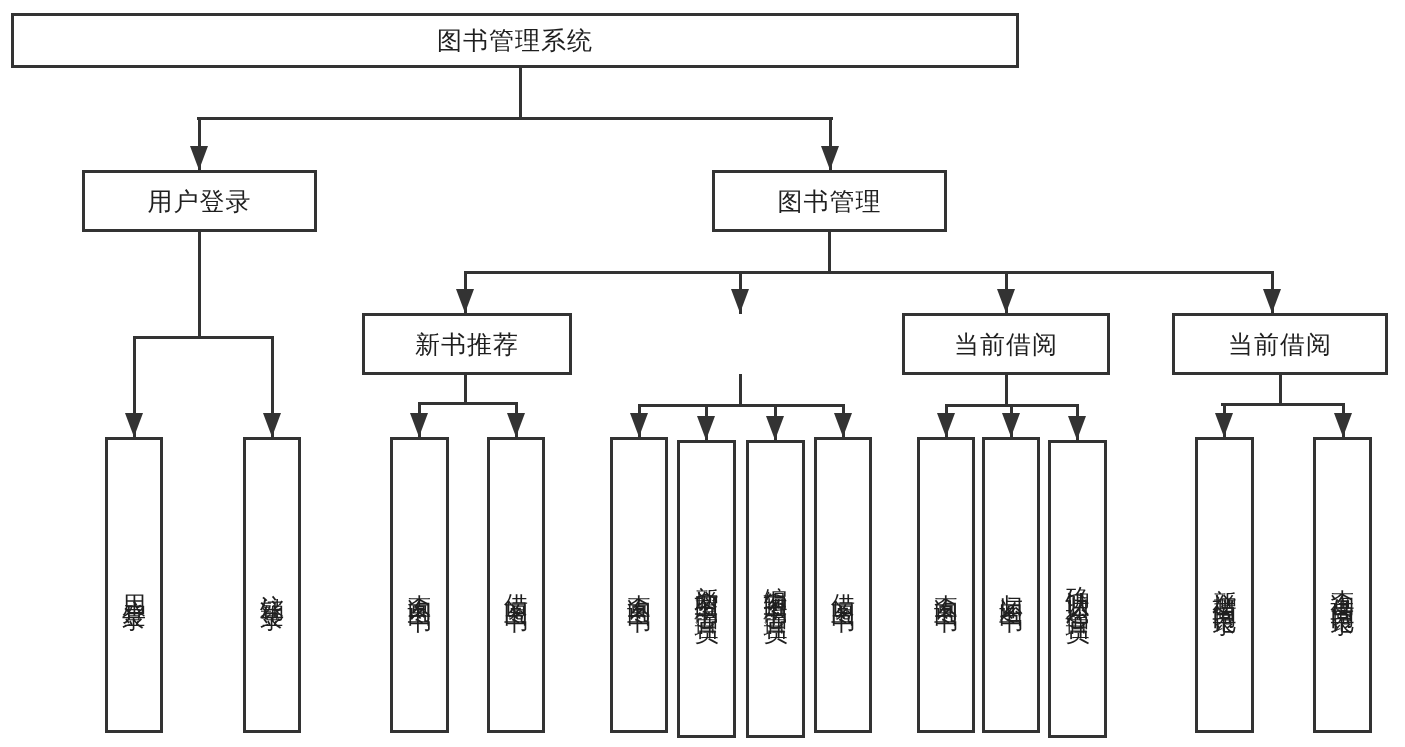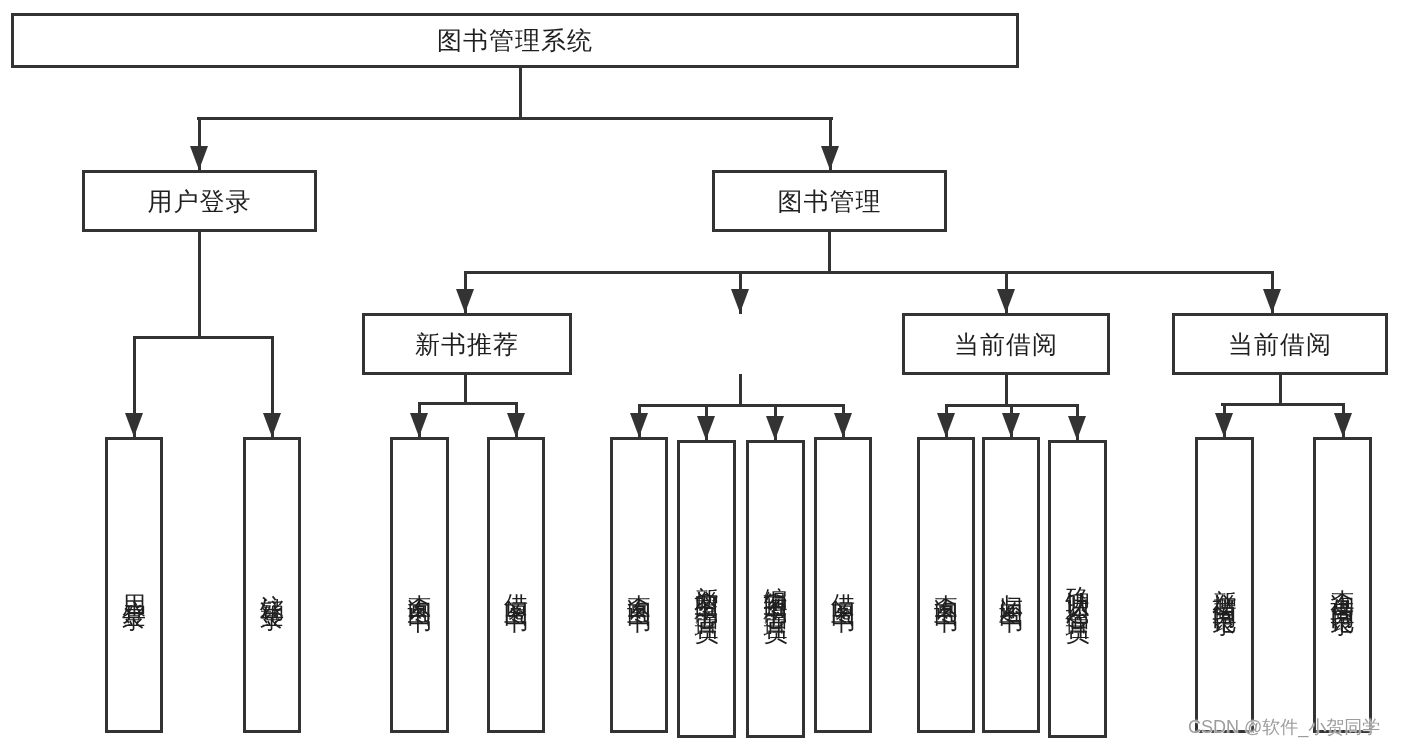--- a/index.html
+++ b/index.html
@@ -182,15 +182,14 @@
   <div class="arrow" style="left:1002px; top:413px;"></div>
   <div class="arrow" style="left:1068px; top:416px;"></div>
 
   <div class="line" style="left:1279px; top:374px; width:3px; height:30px;"></div>
   <div class="line" style="left:1221px; top:403px; width:124px; height:3px;"></div>
   <div class="line" style="left:1223px; top:403px; width:3px; height:35px;"></div>
   <div class="line" style="left:1342px; top:403px; width:3px; height:35px;"></div>
   <div class="arrow" style="left:1215px; top:413px;"></div>
   <div class="arrow" style="left:1334px; top:413px;"></div>
 
-  <div class="watermark">CSDN @软件_小贺同学</div>
 
 </div>
 
 </body></html>

